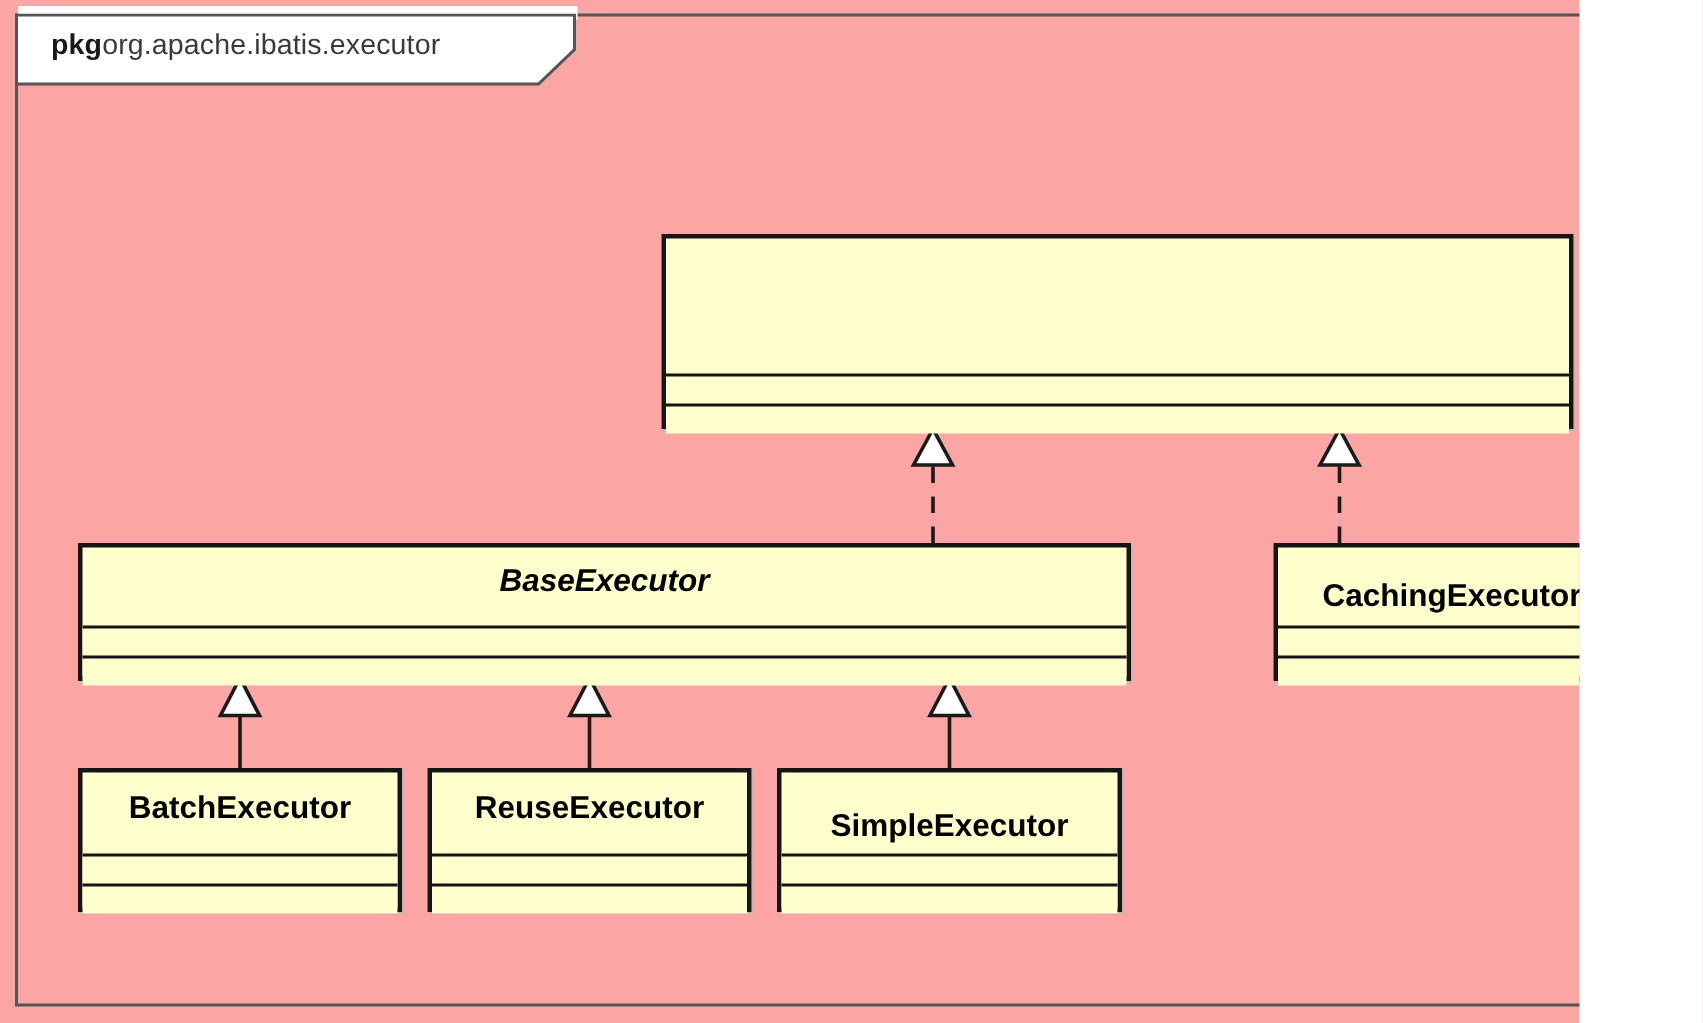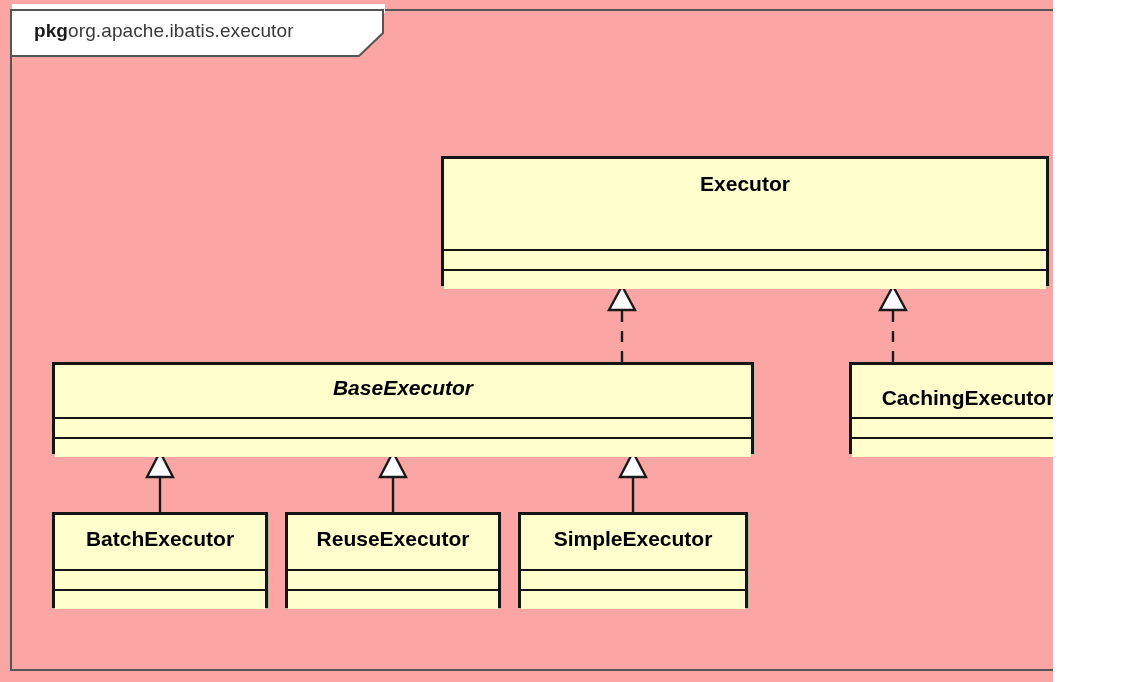--- a/index.html
+++ b/index.html
@@ -128,21 +128,21 @@
   #cls-cachingexecutor { left: 849px; top: 362px; width: 238px; height: 92px; }
   #cls-cachingexecutor .uml-name { height: 52px; padding-top: 21px; }
 
   #cls-batchexecutor   { left: 52px;  top: 512px; width: 216px; height: 96px; }
   #cls-batchexecutor .uml-name { height: 54px; padding-top: 12px; }
 
   #cls-reuseexecutor   { left: 285px; top: 512px; width: 216px; height: 96px; }
   #cls-reuseexecutor .uml-name { height: 54px; padding-top: 12px; }
 
   #cls-simpleexecutor  { left: 518px; top: 512px; width: 230px; height: 96px; }
-  #cls-simpleexecutor .uml-name { height: 54px; padding-top: 12px; }
+  #cls-simpleexecutor .uml-name { height: 54px; padding-top: 24px; }
 </style>
 </head>
 <body>
 
 <div id="canvas">
 
   <div id="package-frame"></div>
   <div id="tab-mask"></div>
 
   <svg id="package-tab-outline" viewBox="0 0 392 54" width="392" height="54">
@@ -176,21 +176,20 @@
     </g>
 
     <g>
       <line x1="633" y1="512" x2="633" y2="477" stroke="#1a1a1a" stroke-width="2.4"></line>
       <polygon points="633,452 620,477 646,477" fill="#ffffff" stroke="#1a1a1a" stroke-width="2.4" stroke-linejoin="miter"></polygon>
     </g>
   </svg>
 
   <div class="uml-class" id="cls-executor">
     <div class="uml-name">
-      <span class="cname">Executor</span>
     </div>
     <div class="uml-compartment"></div>
     <div class="uml-compartment"></div>
   </div>
 
   <div class="uml-class" id="cls-baseexecutor">
     <div class="uml-name abstract">
       <span class="cname">BaseExecutor</span>
     </div>
     <div class="uml-compartment"></div>

